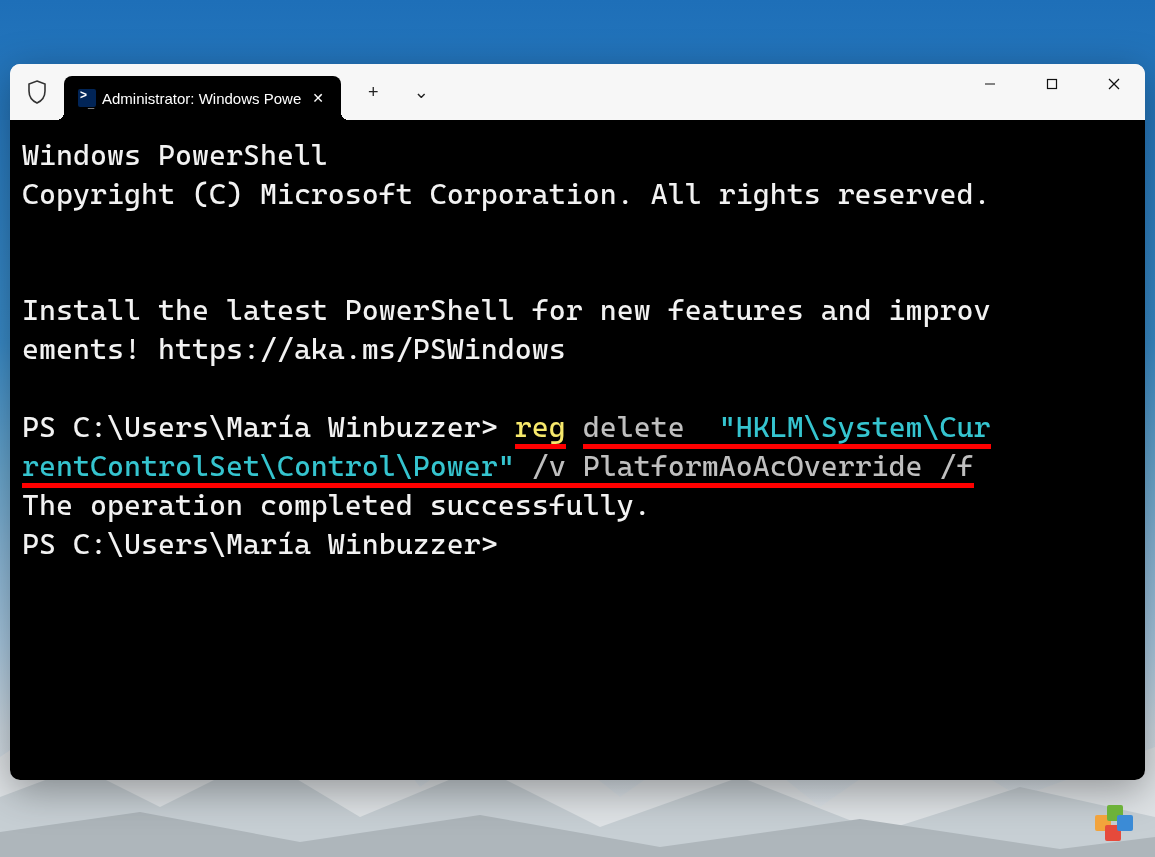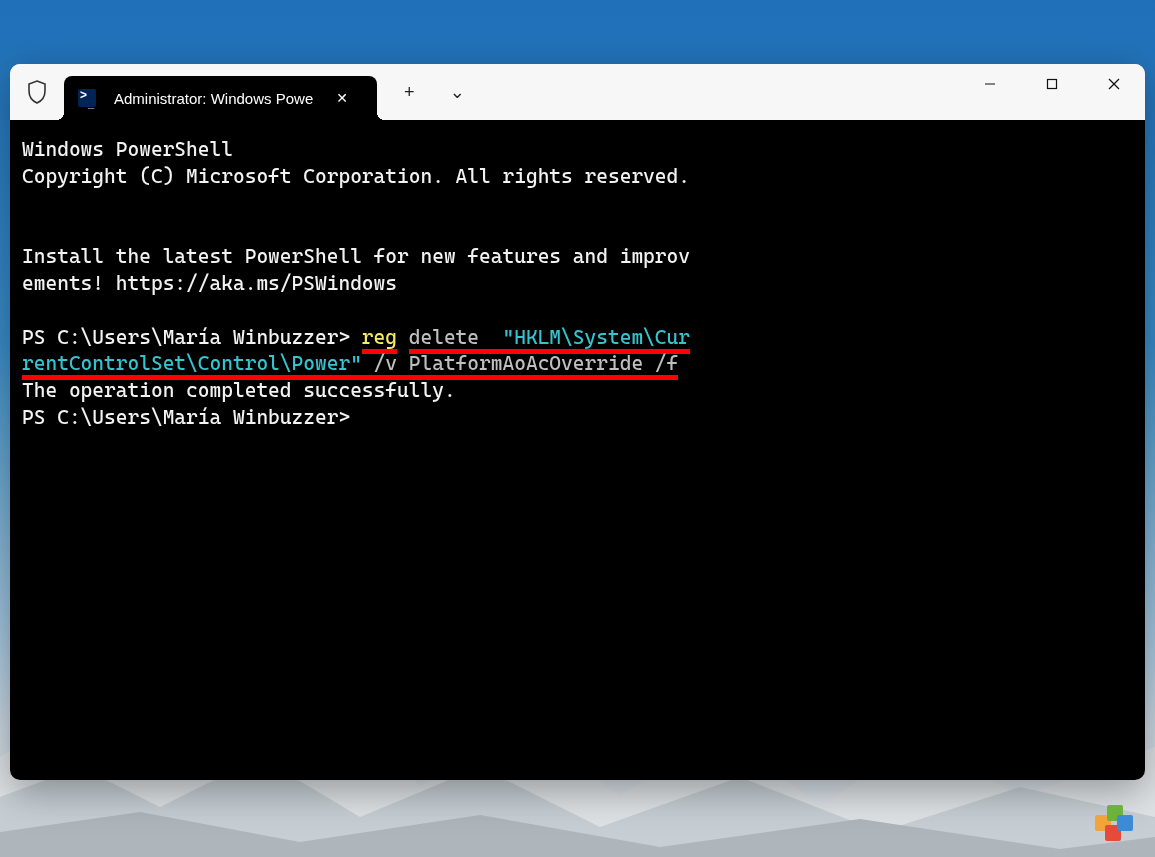--- a/index.html
+++ b/index.html
@@ -20,21 +20,21 @@
   }
   .titlebar {
     height: 56px; background: #f7f7f7; display: flex; align-items: stretch; position: relative;
   }
   .titlebar-left {
     width: 54px; display: flex; align-items: center; justify-content: center;
   }
   .shield-icon { width: 20px; height: 24px; }
   .tab-active {
     background: #000; color: #fff; border-top-left-radius: 8px; border-top-right-radius: 8px;
-    display: flex; align-items: center; gap: 18px; padding: 0 24px 0 14px;
+    display: flex; align-items: center; gap: 6px; padding: 0 12px 0 14px;
     height: 44px; align-self: flex-end; min-width: 0; max-width: 360px; position: relative;
   }
   .tab-active::before {
     content: ""; position: absolute; left: -8px; bottom: 0; width: 8px; height: 8px;
     background: radial-gradient(circle at 0 0, transparent 8px, #000 8px);
   }
   .tab-active::after {
     content: ""; position: absolute; right: -8px; bottom: 0; width: 8px; height: 8px;
     background: radial-gradient(circle at 8px 0, transparent 8px, #000 8px);
   }
@@ -56,21 +56,21 @@
   .tb-btn {
     width: 48px; height: 40px; display: flex; align-items: center; justify-content: center;
     color: #222; font-size: 18px;
   }
   .window-controls { position: absolute; right: 0; top: 0; height: 40px; display: flex; }
   .wc-btn { width: 62px; height: 40px; display: flex; align-items: center; justify-content: center; color: #111; }
   .wc-figure { width: 12px; height: 12px; display: block; }
   .terminal {
     flex: 1; background: #000; color: #f2f2f2; padding: 16px 6px 5px 12px;
     font-family: "Cascadia Mono", Consolas, "Courier New", monospace;
-    font-size: 20px; line-height: 1.34; letter-spacing: 0px;
+    font-size: 29px; line-height: 1.34; letter-spacing: 0px;
     overflow: hidden; word-break: break-all; white-space: pre-wrap;
   }
   .ps-white { color: #f2f2f2; }
   .ps-yellow { color: #f7e96b; }
   .ps-gray { color: #bfbfbf; }
   .ps-cyan { color: #35c4cf; }
   .underline-red { border-bottom: 5px solid #ff0000; padding-bottom: 0px; }
   .watermark {
     position: absolute; right: 22px; bottom: 14px; display: flex; align-items: center; gap: 10px;
     color: rgba(255,255,255,.85); font-weight: 600; font-size: 30px; letter-spacing: 0.5px;

